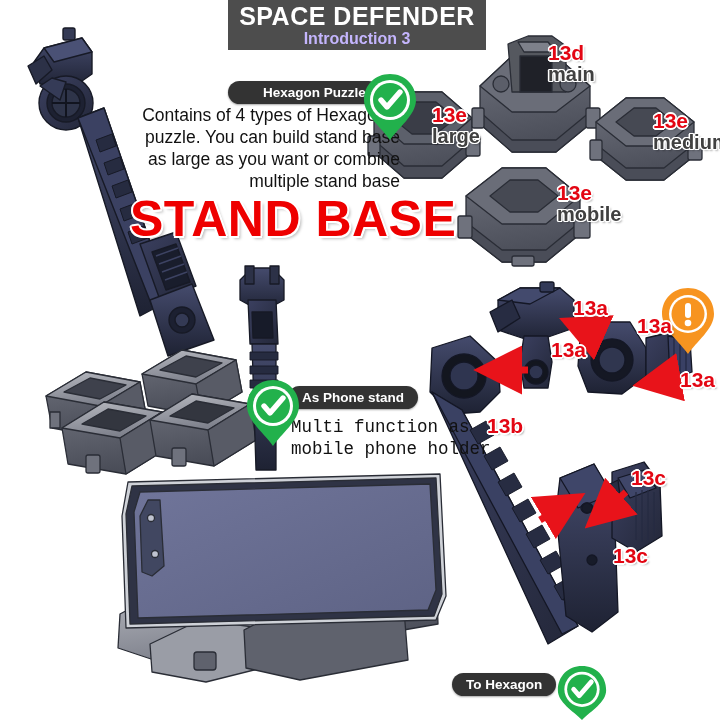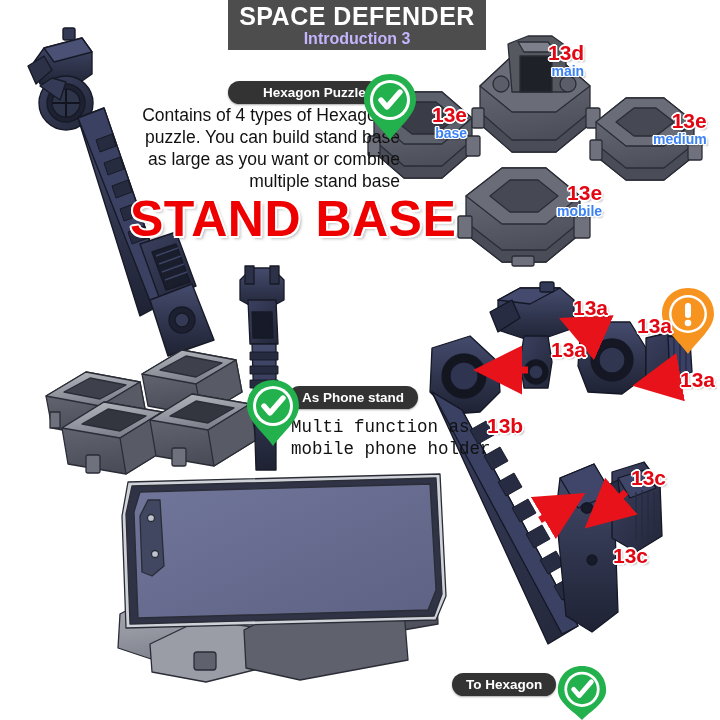--- a/index.html
+++ b/index.html
@@ -72,26 +72,26 @@
 
   
   .plabel{position:absolute;z-index:33;white-space:nowrap;line-height:1;}
   .plabel .l1{
     display:block;font-weight:bold;color:#e30613;font-size:21px;
     text-shadow:1.6px 0 0 #fff,-1.6px 0 0 #fff,0 1.6px 0 #fff,0 -1.6px 0 #fff,
                 1.2px 1.2px 0 #fff,-1.2px 1.2px 0 #fff,1.2px -1.2px 0 #fff,-1.2px -1.2px 0 #fff,
                 2px 2px 2px rgba(0,0,0,.3);
   }
   .plabel .l2{
-    display:block;font-weight:bold;color:#3b82f6;font-size:14px;margin-top:1px;
+    display:block;font-weight:bold;color:#404040;font-size:20px;margin-top:1px;
     text-shadow:1.4px 0 0 #fff,-1.4px 0 0 #fff,0 1.4px 0 #fff,0 -1.4px 0 #fff,
                 1px 1px 0 #fff,-1px 1px 0 #fff,1px -1px 0 #fff,-1px -1px 0 #fff,
                 2px 2px 2px rgba(0,0,0,.3);
   }
-  .plabel.ctr{text-align:right;}
+  .plabel.ctr{text-align:left;}
 
   
   .art{position:absolute;left:0;top:0;width:720px;height:720px;z-index:10;}
   .arrows{position:absolute;left:0;top:0;width:720px;height:720px;z-index:28;}
 </style>
 </head>
 <body>
 
 <div id="stage">
 
@@ -397,21 +397,21 @@
       <path d="M28 2 C13 2 2 13 2 28 C2 41 18 50 28 60 C38 50 54 41 54 28 C54 13 43 2 28 2 Z" fill="#22b14c"></path>
       <circle cx="28" cy="27" r="19" fill="#ffffff"></circle>
       <circle cx="28" cy="27" r="16" fill="#22b14c"></circle>
       <path d="M19 27 L25 34 L38 19" stroke="#ffffff" stroke-width="5.2" fill="none" stroke-linecap="round" stroke-linejoin="round"></path>
     </svg>
   </div>
 
   <div id="labels">
       <div class="plabel ctr" style="left: 432px; top: 104px;">
         <span class="l1">13e</span>
-        <span class="l2">base</span>
+        <span class="l2">large</span>
       </div>
       <div class="plabel ctr" style="left: 548px; top: 42px;">
         <span class="l1">13d</span>
         <span class="l2">main</span>
       </div>
       <div class="plabel ctr" style="left: 653px; top: 110px;">
         <span class="l1">13e</span>
         <span class="l2">medium</span>
       </div>
       <div class="plabel ctr" style="left: 557px; top: 182px;">

